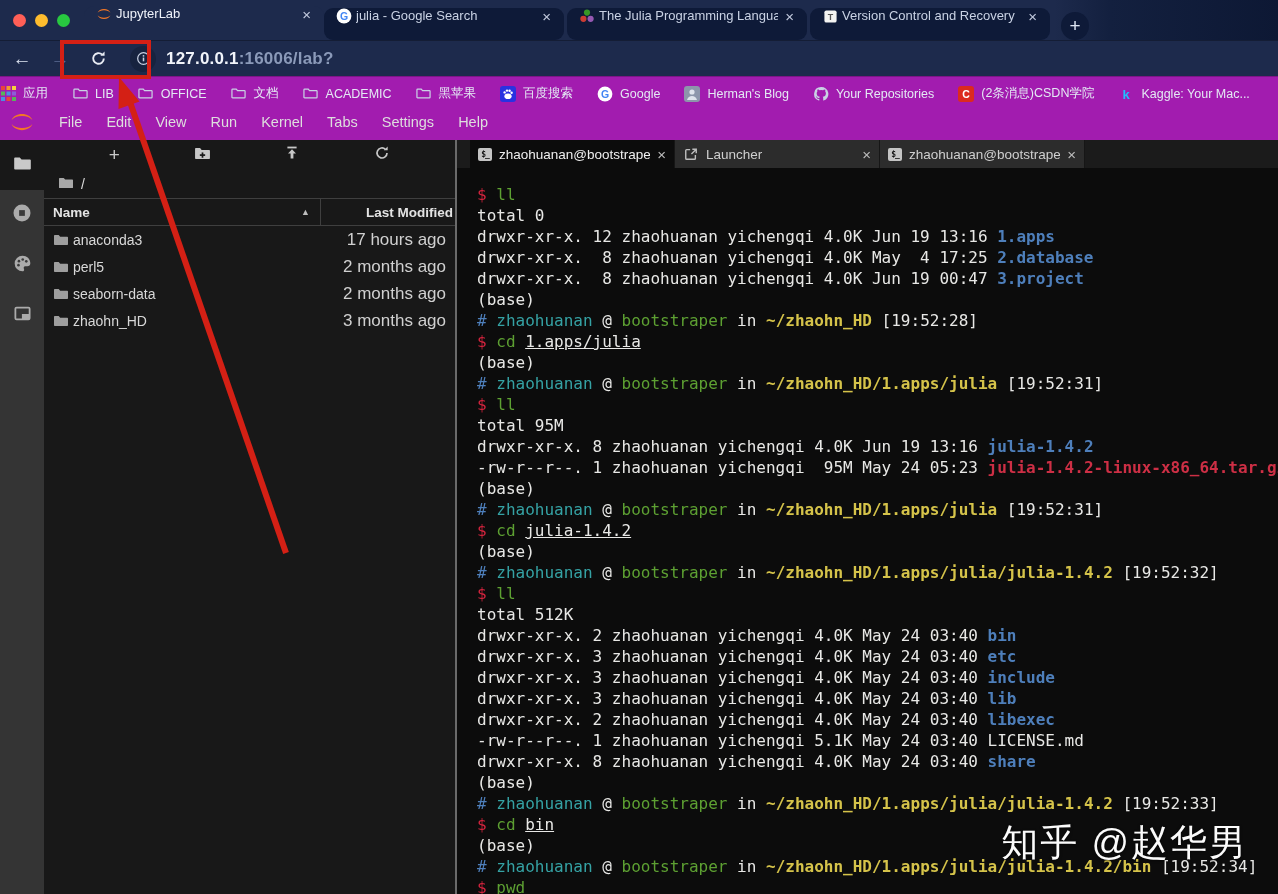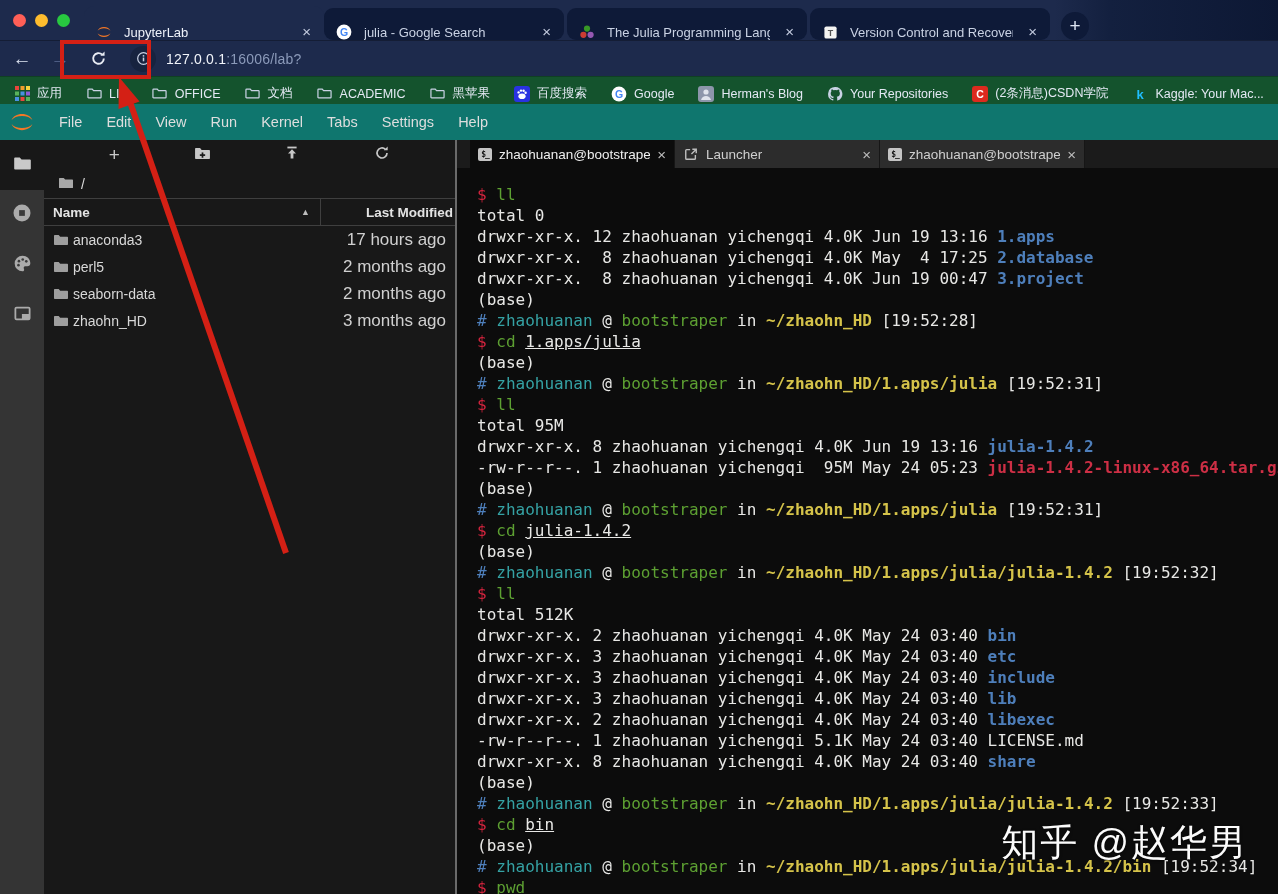--- a/index.html
+++ b/index.html
@@ -9,49 +9,49 @@
 
   
   .titlebar { position:absolute; top:0; left:0; width:1278px; height:40px;
     background:linear-gradient(90deg,#1d2a4c 0,#1d2a4c 1055px,#13203f 1110px,#0d1834 100%);
     display:flex; align-items:center; }
   .traffic { display:flex; gap:9px; padding:0 14px 0 13px; }
   .tl { width:13px; height:13px; border-radius:50%; }
   .tl.r{background:#ff5f57}.tl.y{background:#febc2e}.tl.g{background:#28c840}
   .tabstrip { display:flex; align-items:flex-end; height:40px; flex:1; min-width:0; }
   .btab { position:relative; height:34px; margin-top:6px; width:240px; display:flex;
-    align-items:flex-end; gap:12px; padding:0 10px 0 12px; border-radius:10px 10px 0 0;
+    align-items:flex-start; gap:4px; padding:0 10px 0 12px; border-radius:10px 10px 0 0;
     font-size:13px; color:#c9d2e4; overflow:hidden; }
   .btab.inactive { background:#0e1a38; height:32px; border-radius:9px; margin-right:3px;}
   .btab.active { background:#1d2a4c; color:#eef2fa; }
   .btab .t { flex:1; min-width:0; white-space:nowrap; overflow:hidden; }
   .btab .x { font-size:15px; color:#c2cade; padding:0 3px; flex:none; }
   .newtab { width:28px; height:28px; border-radius:50%; background:#0e1a38; color:#dfe6f3;
     font-size:19px; display:flex; align-items:center; justify-content:center; margin:6px 0 0 8px; flex:none;}
   .favicon { width:16px; height:16px; flex:none; display:inline-flex; align-items:center; justify-content:center; }
 
   .navbar { position:absolute; top:40px; left:0; width:1278px; height:36px; background:#1d2a4c;
     border-top:1px solid rgba(0,0,0,.3); display:flex; align-items:center; color:#dfe6f3; }
   .navbtn { width:32px; height:30px; display:flex; align-items:center; justify-content:center;
     font-size:19px; margin-left:6px; }
   .navbtn.dim { color:#5d6d95; }
   .infocircle { width:26px; height:26px; border-radius:50%; background:#17233f;
     display:flex; align-items:center; justify-content:center; margin-left:16px; }
-  .url { margin-left:10px; font-size:14px; letter-spacing:.2px; }
+  .url { margin-left:10px; font-size:17px; letter-spacing:.2px;font-weight:bold; }
   .url .host { color:#f1f4fa; } .url .rest { color:#8b9ab9; }
 
-  .bookmarksbar { position:absolute; top:76px; left:0; width:1278px; height:34px; background:#14532d;
-    border-top:1px solid rgba(0,0,0,.22); display:flex; align-items:center; padding-left:14px;
+  .bookmarksbar { position:absolute; top:76px; left:0; width:1278px; height:34px; background:#a21caf;
+    border-top:1px solid rgba(0,0,0,.22); display:flex; align-items:center; 
     gap:24px; overflow:hidden; }
   .bmk { display:flex; align-items:center; gap:7px; font-size:12.5px; color:#e4e9f4;
     white-space:nowrap; flex:none; }
   .bmk .favicon{ width:16px;height:16px; }
 
   
-  .jl-menubar { position:absolute; top:104px; left:0; width:1278px; height:36px; background:#0f766e;
+  .jl-menubar { position:absolute; top:104px; left:0; width:1278px; height:36px; background:#a21caf;
     display:flex; align-items:center; }
   .jl-logo { width:26px; height:26px; margin:0 12px 0 9px; }
   .menu-item { padding:0 12px; font-size:14.5px; color:#dedede; line-height:36px; }
 
   .jl-body { position:absolute; top:140px; left:0; width:1278px; height:754px; background:#333; display:flex; }
   .activitybar { width:44px; background:#343434; flex:none; }
   .acell { width:44px; height:50px; display:flex; align-items:center; justify-content:center; }
   .acell.active { background:#181818; }
 
   .filepanel { width:413px; flex:none; background:#181818; border-right:2px solid #6a6a6a;

